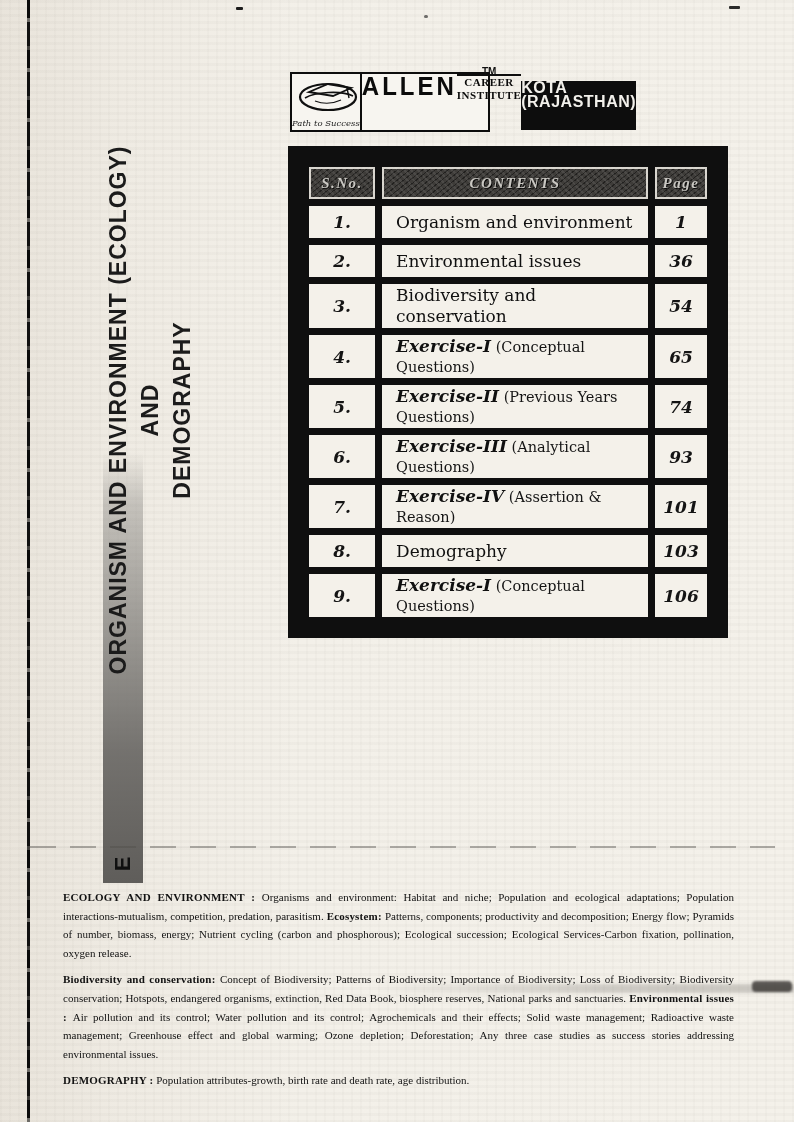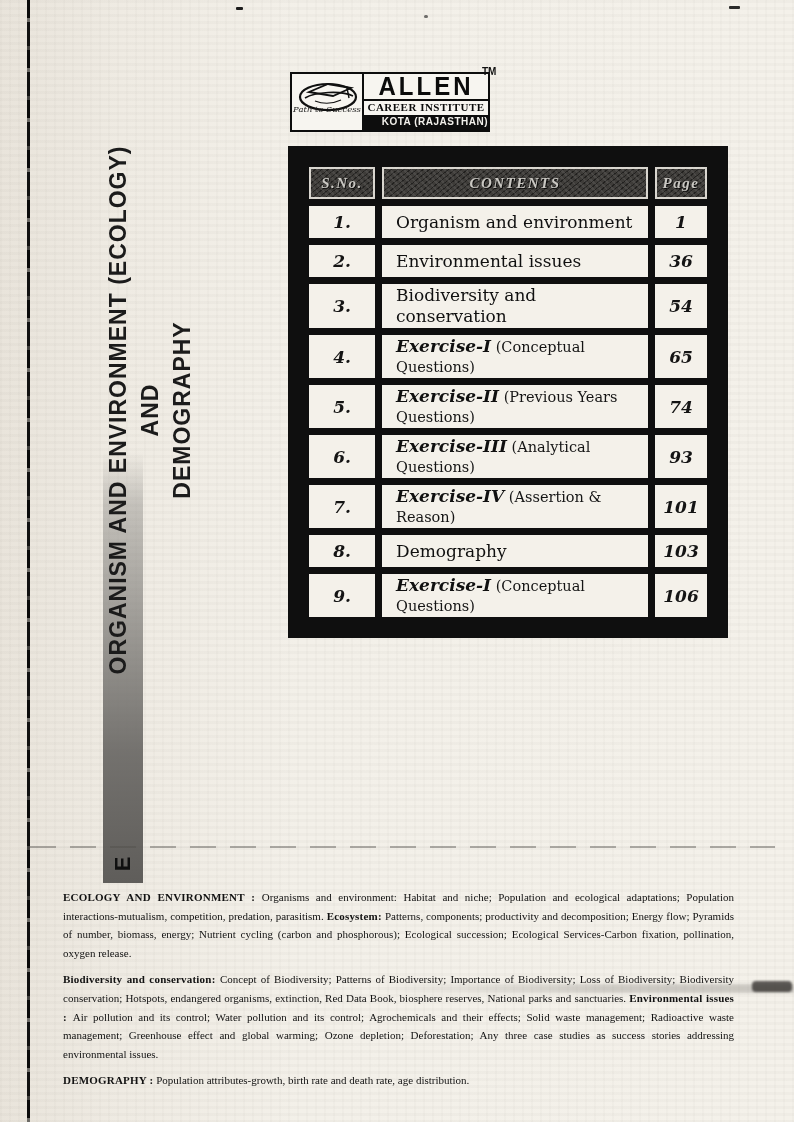--- a/index.html
+++ b/index.html
@@ -40,42 +40,42 @@
   }
   
   .logo-wrap{position:absolute;left:290px;top:72px;}
   .logo-box{
     width:196px;height:56px;border:2px solid #0d0d0d;background:#f7f5f0;
     display:flex;align-items:stretch;
   }
   .logo-emblem{
     width:72px;border-right:2px solid #0d0d0d;position:relative;
     display:flex;flex-direction:column;align-items:center;justify-content:flex-end;
-    padding-bottom:16px;box-sizing:border-box;
+    padding-bottom:2px;box-sizing:border-box;
   }
   .logo-emblem svg{position:absolute;top:2px;left:3px;}
   .logo-tagline{
     font-family:"DejaVu Serif",serif;font-style:italic;font-size:8.5px;
     color:#1d1d1d;white-space:nowrap;transform:scaleY(.95);
   }
-  .logo-right{flex:1;display:flex;flex-direction:column;align-items:stretch;}
+  .logo-right{flex:1;display:flex;align-items:stretch;}
   .logo-brand{
     font-family:"Liberation Sans",sans-serif;font-weight:900;font-size:24px;
     letter-spacing:3px;line-height:24px;text-align:center;color:#0b0b0b;
     transform:scaleY(1.05);margin-top:1px;
   }
   .logo-sub{
     font-family:Liberation Serif, serif;font-weight:bold;font-size:11px;
     letter-spacing:.5px;text-align:center;color:#0b0b0b;
     border-top:2px solid #0d0d0d;line-height:13px;
   }
   .logo-loc{
-    font-family:"Liberation Sans",sans-serif;font-weight:bold;font-size:10px;
-    letter-spacing:.5px;text-align:right;color:#f2f0eb;background:#0d0d0d;
-    line-height:14px;margin-top:1px;flex:1;
+    font-family:"Liberation Sans",sans-serif;font-weight:bold;font-size:16px;
+    letter-spacing:.5px;text-align:left;color:#f2f0eb;background:#0d0d0d;
+    line-height:14px;margin-top:7px;flex:1;
   }
   .logo-tm{
     position:absolute;left:192px;top:-6px;
     font-family:Liberation Sans, sans-serif;font-weight:bold;font-size:10px;color:#111;
   }
   
   .toc{
     position:absolute;left:288px;top:146px;width:440px;
     border-collapse:separate;border-spacing:3px;
     background:#0f0f0f;padding:16px;

